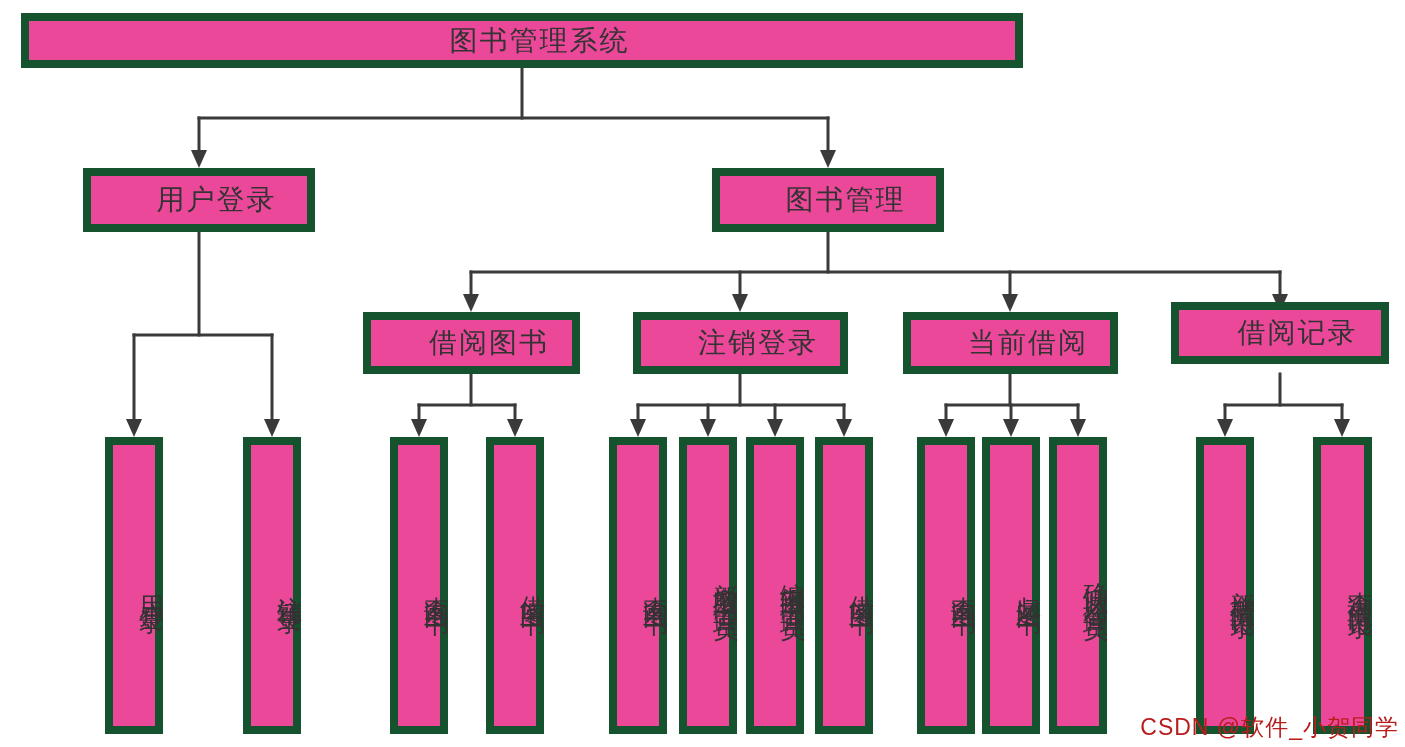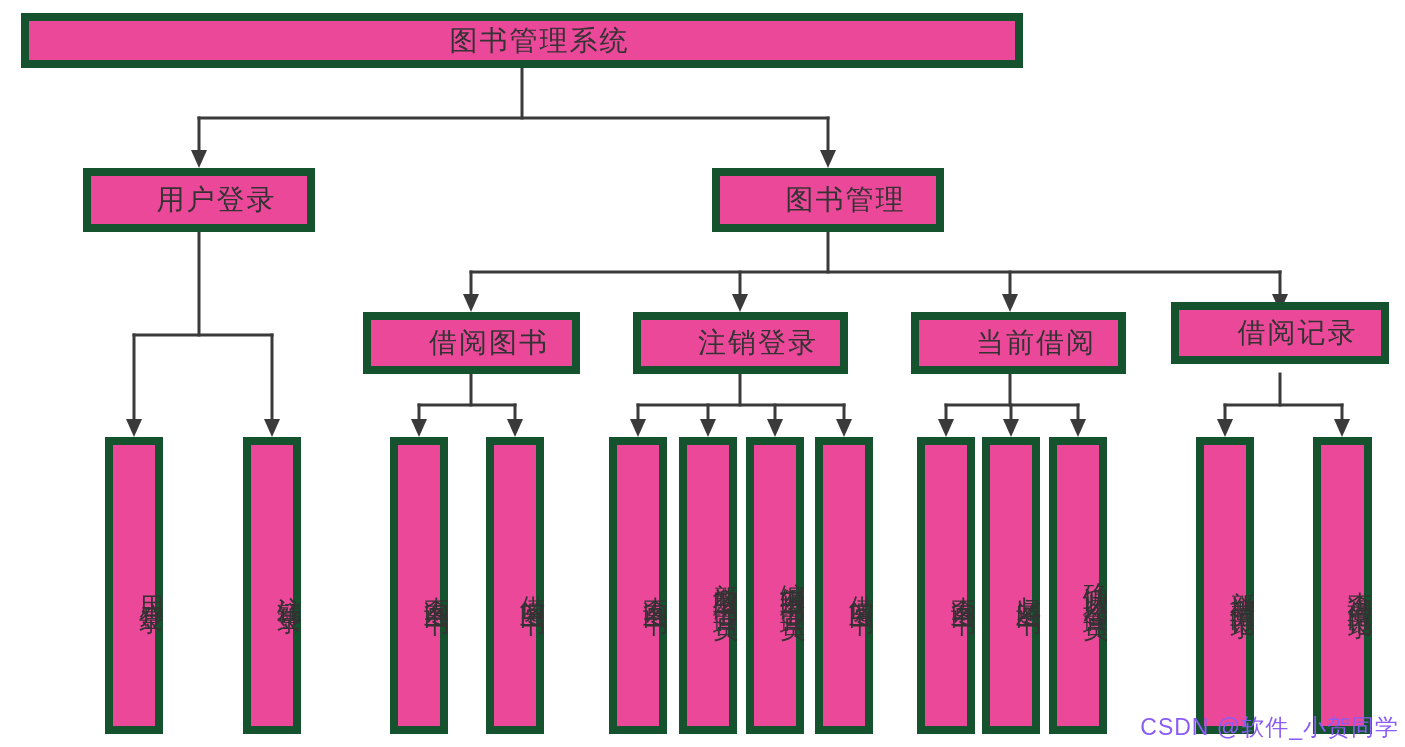--- a/index.html
+++ b/index.html
@@ -11,21 +11,21 @@
   .node{
     position:absolute;box-sizing:border-box;
     border:8px solid #14532d;background:#ec4899;color:#333333;
     display:flex;align-items:center;justify-content:center;
     text-align:center;white-space:nowrap;padding-left:35px;
   }
   .h-node{font-size:28px;letter-spacing:2px;}
   .v-node{writing-mode:vertical-rl;font-size:25px;letter-spacing:5px;line-height:1;}
   .watermark{
     position:absolute;right:6px;bottom:4px;
-    font-size:23px;color:#8b5cf6;letter-spacing:1px;margin-top:28px;
+    font-size:23px;color:#b91c1c;letter-spacing:1px;margin-top:28px;
   }
 </style>
 </head>
 <body>
 
 <div class="canvas">
 
   <svg class="connectors" width="1405" height="747" viewBox="0 0 1405 747" fill="none" stroke="#3a3a3a" stroke-width="3" stroke-linecap="square">
 
     <g>
@@ -102,21 +102,21 @@
     </g>
   </svg>
 
   <div class="node h-node" style="left:21px;top:13px;width:1002px;height:55px;">图书管理系统</div>
 
   <div class="node h-node" style="left:83px;top:168px;width:232px;height:64px;">用户登录</div>
   <div class="node h-node" style="left:712px;top:168px;width:232px;height:64px;">图书管理</div>
 
   <div class="node h-node" style="left:363px;top:312px;width:217px;height:62px;">借阅图书</div>
   <div class="node h-node" style="left:633px;top:312px;width:215px;height:62px;">注销登录</div>
-  <div class="node h-node" style="left:903px;top:312px;width:215px;height:62px;margin-left:8px;">当前借阅</div>
+  <div class="node h-node" style="left:903px;top:312px;width:215px;height:62px;">当前借阅</div>
   <div class="node h-node" style="left:1171px;top:302px;width:218px;height:62px;">借阅记录</div>
 
   <div class="node v-node" style="left:105px;top:437px;width:58px;height:297px;">用户登录</div>
   <div class="node v-node" style="left:243px;top:437px;width:58px;height:297px;">注销登录</div>
 
   <div class="node v-node" style="left:390px;top:437px;width:58px;height:297px;">查询图书</div>
   <div class="node v-node" style="left:486px;top:437px;width:58px;height:297px;">借阅图书</div>
 
   <div class="node v-node" style="left:609px;top:437px;width:58px;height:297px;">查询图书</div>
   <div class="node v-node" style="left:679px;top:437px;width:58px;height:297px;">新增图书（管理员）</div>

